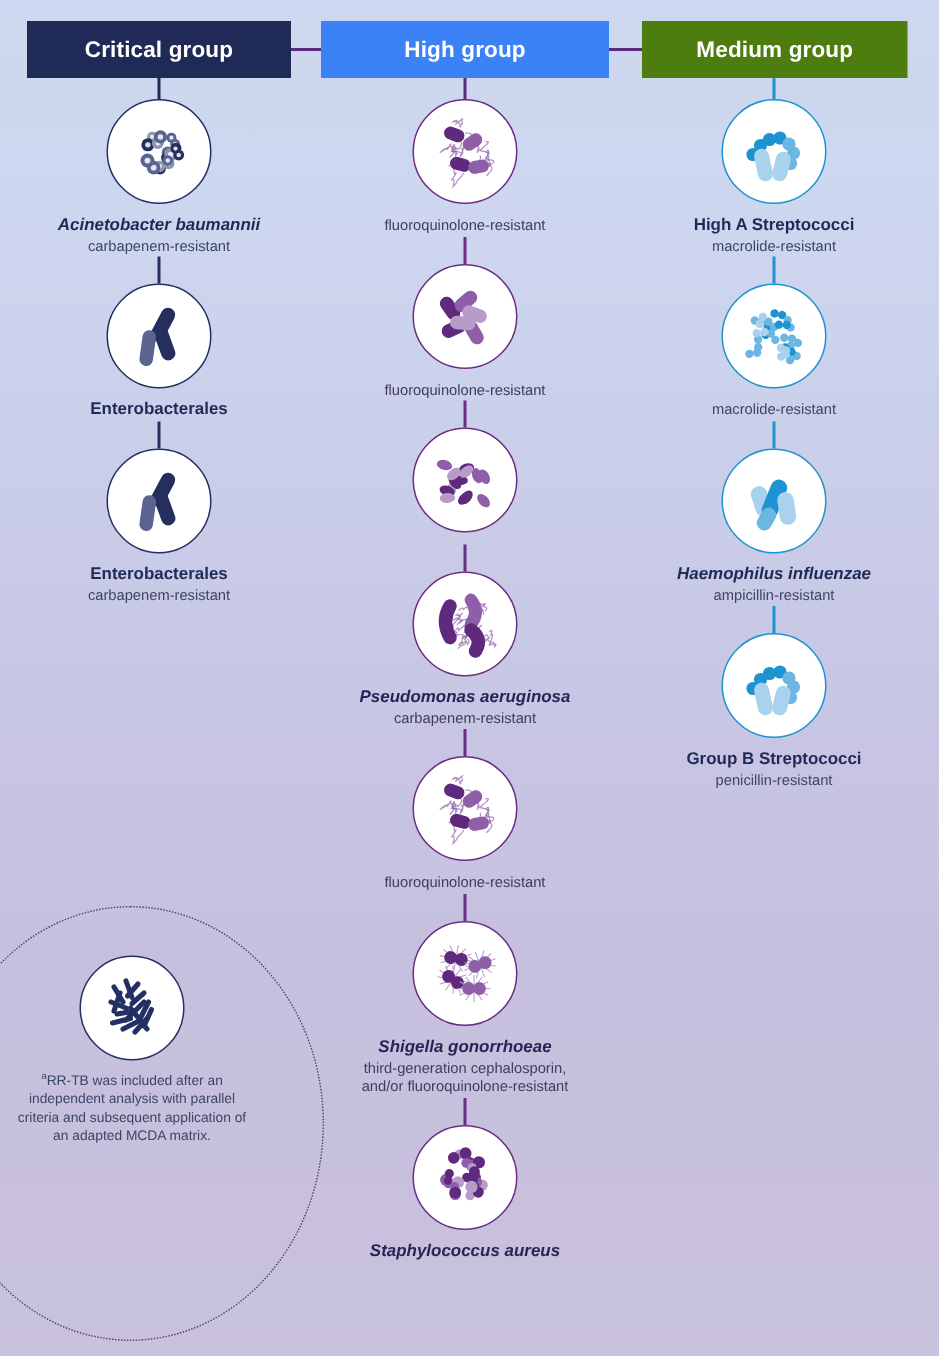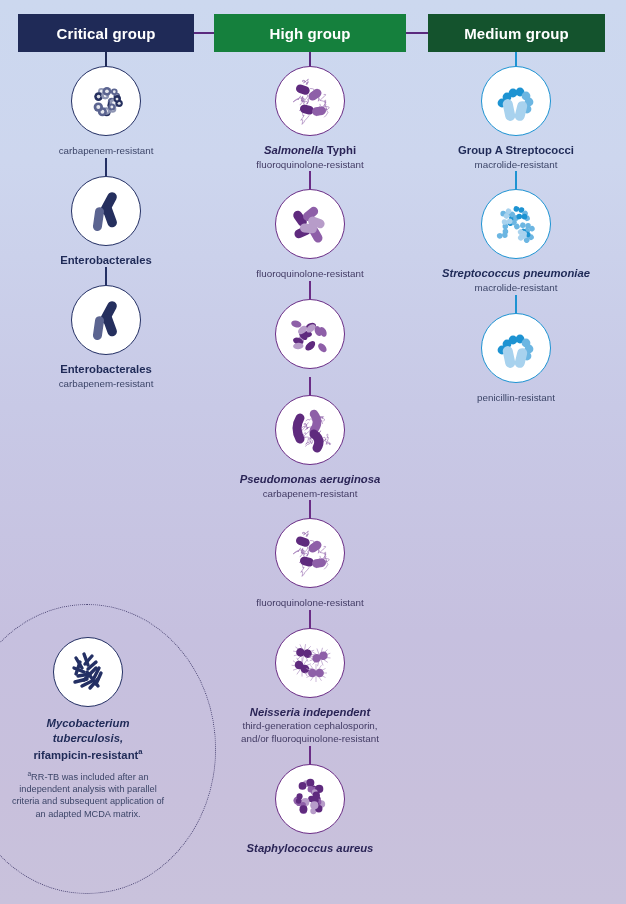--- a/index.html
+++ b/index.html
@@ -43,22 +43,22 @@
     display: flex;
     align-items: center;
     justify-content: center;
     color: #ffffff;
     font-weight: bold;
     font-size: 15px;
     letter-spacing: 0.1px;
   }
 
   .group-box.critical { left: 18px;  width: 176px; background: #1f2a57; }
-  .group-box.high     { left: 214px; width: 192px; background: #15803d; }
-  .group-box.medium   { left: 428px; width: 177px; background: #14532d; }
+  .group-box.high     { left: 214px; width: 192px; background: #3b82f6; }
+  .group-box.medium   { left: 428px; width: 177px; background: #4d7c0f; }
 
   .hdr-connector.c1 { left: 194px; width: 20px; background: #5a2a7e; }
   .hdr-connector.c2 { left: 406px; width: 22px; background: #5a2a7e; }
 
   
   .hdr-stem {
     position: absolute;
     width: 2px;
     top: 52px;
     height: 20px;
@@ -260,20 +260,21 @@
             <circle cx="45.00559488161326" cy="32.069275200638806" r="1.4092403713390231" fill="#ffffff" opacity="0.85"></circle>
             <circle cx="39.846467529901005" cy="39.95680943313131" r="3.514736844506115" fill="#5b6490"></circle>
             <circle cx="39.846467529901005" cy="39.95680943313131" r="1.4761894746925681" fill="#ffffff" opacity="0.85"></circle>
             <circle cx="26.31000645983674" cy="40.07282754733919" r="4.682444894500077" fill="#5b6490"></circle>
             <circle cx="26.31000645983674" cy="40.07282754733919" r="1.9666268556900321" fill="#ffffff" opacity="0.85"></circle>
             <circle cx="34.94430861213569" cy="24.269080304910794" r="4.387037006486207" fill="#5b6490"></circle>
             <circle cx="34.94430861213569" cy="24.269080304910794" r="1.842555542724207" fill="#ffffff" opacity="0.85"></circle>
           </svg>
         </div>
         <div class="labels">
+          <div class="sp-name"><i>Acinetobacter baumannii</i></div>
           <div class="sp-res">carbapenem-resistant</div>
         </div>
       </div>
       <div class="node">
         <div class="connector"></div>
         <div class="bubble">
           <svg width="68" height="68" viewBox="0 0 68 68">
             <rect x="32" y="14" width="9.5" height="24" rx="4.7" fill="#252f5e" transform="rotate(28 36 26)"></rect>
             <rect x="33" y="28" width="9.5" height="23" rx="4.7" fill="#252f5e" transform="rotate(-20 37 39)"></rect>
             <rect x="22" y="30" width="9" height="24" rx="4.5" fill="#5b6490" transform="rotate(8 26 42)"></rect>
@@ -312,21 +313,20 @@
             <path d="M23.842491552233696 38.105479231569916 Q29.380333902314305 31.739994859090075 26.380333902314305 34.739994859090075 Q25.10197959607467 28.63514903234318 22.10197959607467 31.63514903234318 Q20.19896142045036 31.903115677414462 17.19896142045036 34.90311567741446 Q24.97559639904648 29.837611087132245 21.97559639904648 32.837611087132245 Q26.544204593636096 26.98945806710981 23.544204593636096 29.98945806710981" fill="none" stroke="#8e5fa8" stroke-width="0.8" opacity="0.7"></path>
             <path d="M47.64682139456272 27.61945712240413 Q51.25925636198372 26.530351255787537 48.25925636198372 29.530351255787537 Q46.913374080788344 30.42299222992733 43.913374080788344 33.42299222992733 Q51.72760182386264 34.45378067693673 48.72760182386264 37.45378067693673 Q51.46410784590989 36.73687657946721 48.46410784590989 39.73687657946721 Q55.26801508851349 39.03661903808825 52.26801508851349 42.03661903808825" fill="none" stroke="#8e5fa8" stroke-width="0.8" opacity="0.7"></path>
             <path d="M43.92780767381191 36.84882858628407 Q45.44892094656825 38.515911031281576 42.44892094656825 41.515911031281576 Q48.45242811879143 41.88850352214649 45.45242811879143 44.88850352214649 Q53.56503274710849 40.70420067454688 50.56503274710849 43.70420067454688 Q53.464379706420004 44.79839637549594 50.464379706420004 47.79839637549594 Q51.16024963837117 47.293625090038404 48.16024963837117 50.293625090038404" fill="none" stroke="#8e5fa8" stroke-width="0.8" opacity="0.7"></path>
             <rect x="20" y="18" width="14" height="8.6" rx="4.3" fill="#5f2a7e" transform="rotate(20 26 22)"></rect>
             <rect x="32" y="24" width="14" height="8.6" rx="4.3" fill="#8e5fa8" transform="rotate(-35 38 28)"></rect>
             <rect x="24" y="38" width="14" height="8.6" rx="4.3" fill="#5f2a7e" transform="rotate(15 30 42)"></rect>
             <rect x="36" y="40" width="14" height="8.6" rx="4.3" fill="#8e5fa8" transform="rotate(-10 42 44)"></rect>
           </svg>
         </div>
         <div class="labels">
-          <div class="sp-name"><i>Salmonella</i> Typhi</div>
           <div class="sp-res">fluoroquinolone-resistant</div>
         </div>
       </div>
       <div class="node">
         <div class="connector"></div>
         <div class="bubble">
           <svg width="68" height="68" viewBox="0 0 68 68">
             <rect x="16" y="23.8" width="17" height="9" rx="4.5" fill="#5f2a7e" transform="rotate(55 24 28)"></rect>
             <rect x="26" y="19.8" width="17" height="9" rx="4.5" fill="#8e5fa8" transform="rotate(-40 34 24)"></rect>
             <rect x="32" y="27.8" width="17" height="9" rx="4.5" fill="#b79cc9" transform="rotate(20 40 32)"></rect>
@@ -478,21 +478,21 @@
               <line x1="40" y1="44" x2="34.49999999999999" y2="36.20577136594005" stroke="#b79cc9" stroke-width="0.7"></line>
               <line x1="40" y1="44" x2="40" y2="35" stroke="#b79cc9" stroke-width="0.7"></line>
               <line x1="40" y1="44" x2="45.5" y2="36.20577136594005" stroke="#b79cc9" stroke-width="0.7"></line>
               <line x1="40" y1="44" x2="49.52627944162882" y2="39.5" stroke="#b79cc9" stroke-width="0.7"></line>
               <circle cx="36.4" cy="44" r="4.3" fill="#8e5fa8"></circle>
               <circle cx="43.6" cy="44" r="4.3" fill="#8e5fa8"></circle>
             </g>
           </svg>
         </div>
         <div class="labels">
-          <div class="sp-name"><i>Neisseria independent</i></div>
+          <div class="sp-name"><i>Shigella gonorrhoeae</i></div>
           <div class="sp-res">third-generation cephalosporin,<br>and/or fluoroquinolone-resistant</div>
         </div>
       </div>
       <div class="node">
         <div class="connector"></div>
         <div class="bubble">
           <svg width="68" height="68" viewBox="0 0 68 68">
             <circle cx="22.899537960385707" cy="38.449709305459315" r="2.651563633419573" fill="#8e5fa8"></circle>
             <circle cx="37.57817865556574" cy="23.3946216850006" r="2.874392165616155" fill="#5f2a7e"></circle>
             <circle cx="27.742167096434688" cy="43.614681488964536" r="3.4862445650622247" fill="#5f2a7e"></circle>
@@ -539,21 +539,21 @@
             <circle cx="31" cy="26" r="4.4" fill="#1d93d2"></circle>
             <circle cx="38" cy="25" r="4.4" fill="#1d93d2"></circle>
             <circle cx="44" cy="29" r="4.4" fill="#6cb6e2"></circle>
             <circle cx="47" cy="35" r="4.4" fill="#6cb6e2"></circle>
             <circle cx="45" cy="42" r="4.4" fill="#6cb6e2"></circle>
             <rect x="22" y="32" width="10" height="22" rx="5" fill="#a8d2ee" transform="rotate(-12 27 43)"></rect>
             <rect x="34" y="34" width="10" height="20" rx="5" fill="#a8d2ee" transform="rotate(14 39 44)"></rect>
           </svg>
         </div>
         <div class="labels">
-          <div class="sp-name">Group A Streptococci</div>
+          <div class="sp-name">High A Streptococci</div>
           <div class="sp-res">macrolide-resistant</div>
         </div>
       </div>
       <div class="node">
         <div class="connector"></div>
         <div class="bubble">
           <svg width="68" height="68" viewBox="0 0 68 68">
             <g transform="rotate(89 23.385132608003914 38.936376900877804)">
               <circle cx="20.785132608003913" cy="38.936376900877804" r="2.8" fill="#6cb6e2"></circle>
               <circle cx="25.985132608003916" cy="38.936376900877804" r="2.8" fill="#6cb6e2"></circle>
@@ -618,40 +618,55 @@
               <circle cx="37.62959882253781" cy="44.06212393287569" r="2.8" fill="#a8d2ee"></circle>
               <circle cx="42.82959882253781" cy="44.06212393287569" r="2.8" fill="#a8d2ee"></circle>
             </g>
             <g transform="rotate(129 40.41235464718193 45.70113968430087)">
               <circle cx="37.81235464718193" cy="45.70113968430087" r="2.8" fill="#a8d2ee"></circle>
               <circle cx="43.01235464718193" cy="45.70113968430087" r="2.8" fill="#a8d2ee"></circle>
             </g>
           </svg>
         </div>
         <div class="labels">
-          <div class="sp-name"><i>Streptococcus pneumoniae</i></div>
           <div class="sp-res">macrolide-resistant</div>
+        </div>
+      </div>
+      <div class="node">
+        <div class="connector"></div>
+        <div class="bubble">
+          <svg width="68" height="68" viewBox="0 0 68 68">
+            <rect x="20" y="24" width="11" height="21" rx="5.5" fill="#a8d2ee" transform="rotate(-18 25 34)"></rect>
+            <rect x="29" y="19" width="11" height="27" rx="5.5" fill="#1d93d2" transform="rotate(22 34 32)"></rect>
+            <rect x="37" y="28" width="11" height="22" rx="5.5" fill="#a8d2ee" transform="rotate(-8 42 39)"></rect>
+            <rect x="24" y="38" width="10" height="16" rx="5" fill="#6cb6e2" transform="rotate(30 29 46)"></rect>
+          </svg>
+        </div>
+        <div class="labels">
+          <div class="sp-name"><i>Haemophilus influenzae</i></div>
+          <div class="sp-res">ampicillin-resistant</div>
         </div>
       </div>
       <div class="node">
         <div class="connector"></div>
         <div class="bubble">
           <svg width="68" height="68" viewBox="0 0 68 68">
             <circle cx="20" cy="36" r="4.4" fill="#1d93d2"></circle>
             <circle cx="25" cy="30" r="4.4" fill="#1d93d2"></circle>
             <circle cx="31" cy="26" r="4.4" fill="#1d93d2"></circle>
             <circle cx="38" cy="25" r="4.4" fill="#1d93d2"></circle>
             <circle cx="44" cy="29" r="4.4" fill="#6cb6e2"></circle>
             <circle cx="47" cy="35" r="4.4" fill="#6cb6e2"></circle>
             <circle cx="45" cy="42" r="4.4" fill="#6cb6e2"></circle>
             <rect x="22" y="32" width="10" height="22" rx="5" fill="#a8d2ee" transform="rotate(-12 27 43)"></rect>
             <rect x="34" y="34" width="10" height="20" rx="5" fill="#a8d2ee" transform="rotate(14 39 44)"></rect>
           </svg>
         </div>
         <div class="labels">
+          <div class="sp-name">Group B Streptococci</div>
           <div class="sp-res">penicillin-resistant</div>
         </div>
       </div>
     </div>
 
   <div class="tb-callout">
     <div class="tb-inner">
       <div class="tb-bubble">
         <svg width="68" height="68" viewBox="0 0 68 68">
           <g stroke="#243064" stroke-width="3.4" stroke-linecap="round" fill="none">
@@ -665,24 +680,19 @@
             <line x1="28" y1="48" x2="38" y2="43"></line>
             <line x1="36" y1="50" x2="44" y2="41"></line>
             <line x1="42" y1="46" x2="47" y2="35"></line>
             <line x1="45" y1="30" x2="40" y2="40"></line>
             <line x1="26" y1="24" x2="22" y2="36"></line>
             <line x1="33" y1="34" x2="44" y2="48"></line>
             <line x1="30" y1="42" x2="42" y2="30"></line>
           </g>
         </svg>
       </div>
-      <div class="tb-name">
-        <i>Mycobacterium</i><br>
-        <i>tuberculosis,</i><br>
-        <span>rifampicin-resistant</span><span class="sup">a</span>
-      </div>
       <div class="tb-foot">
         <span class="sup">a</span><span>RR-TB was included after an independent analysis with parallel criteria and subsequent application of an adapted MCDA matrix.</span>
       </div>
     </div>
   </div>
 
 </div>
 
 </body></html>

